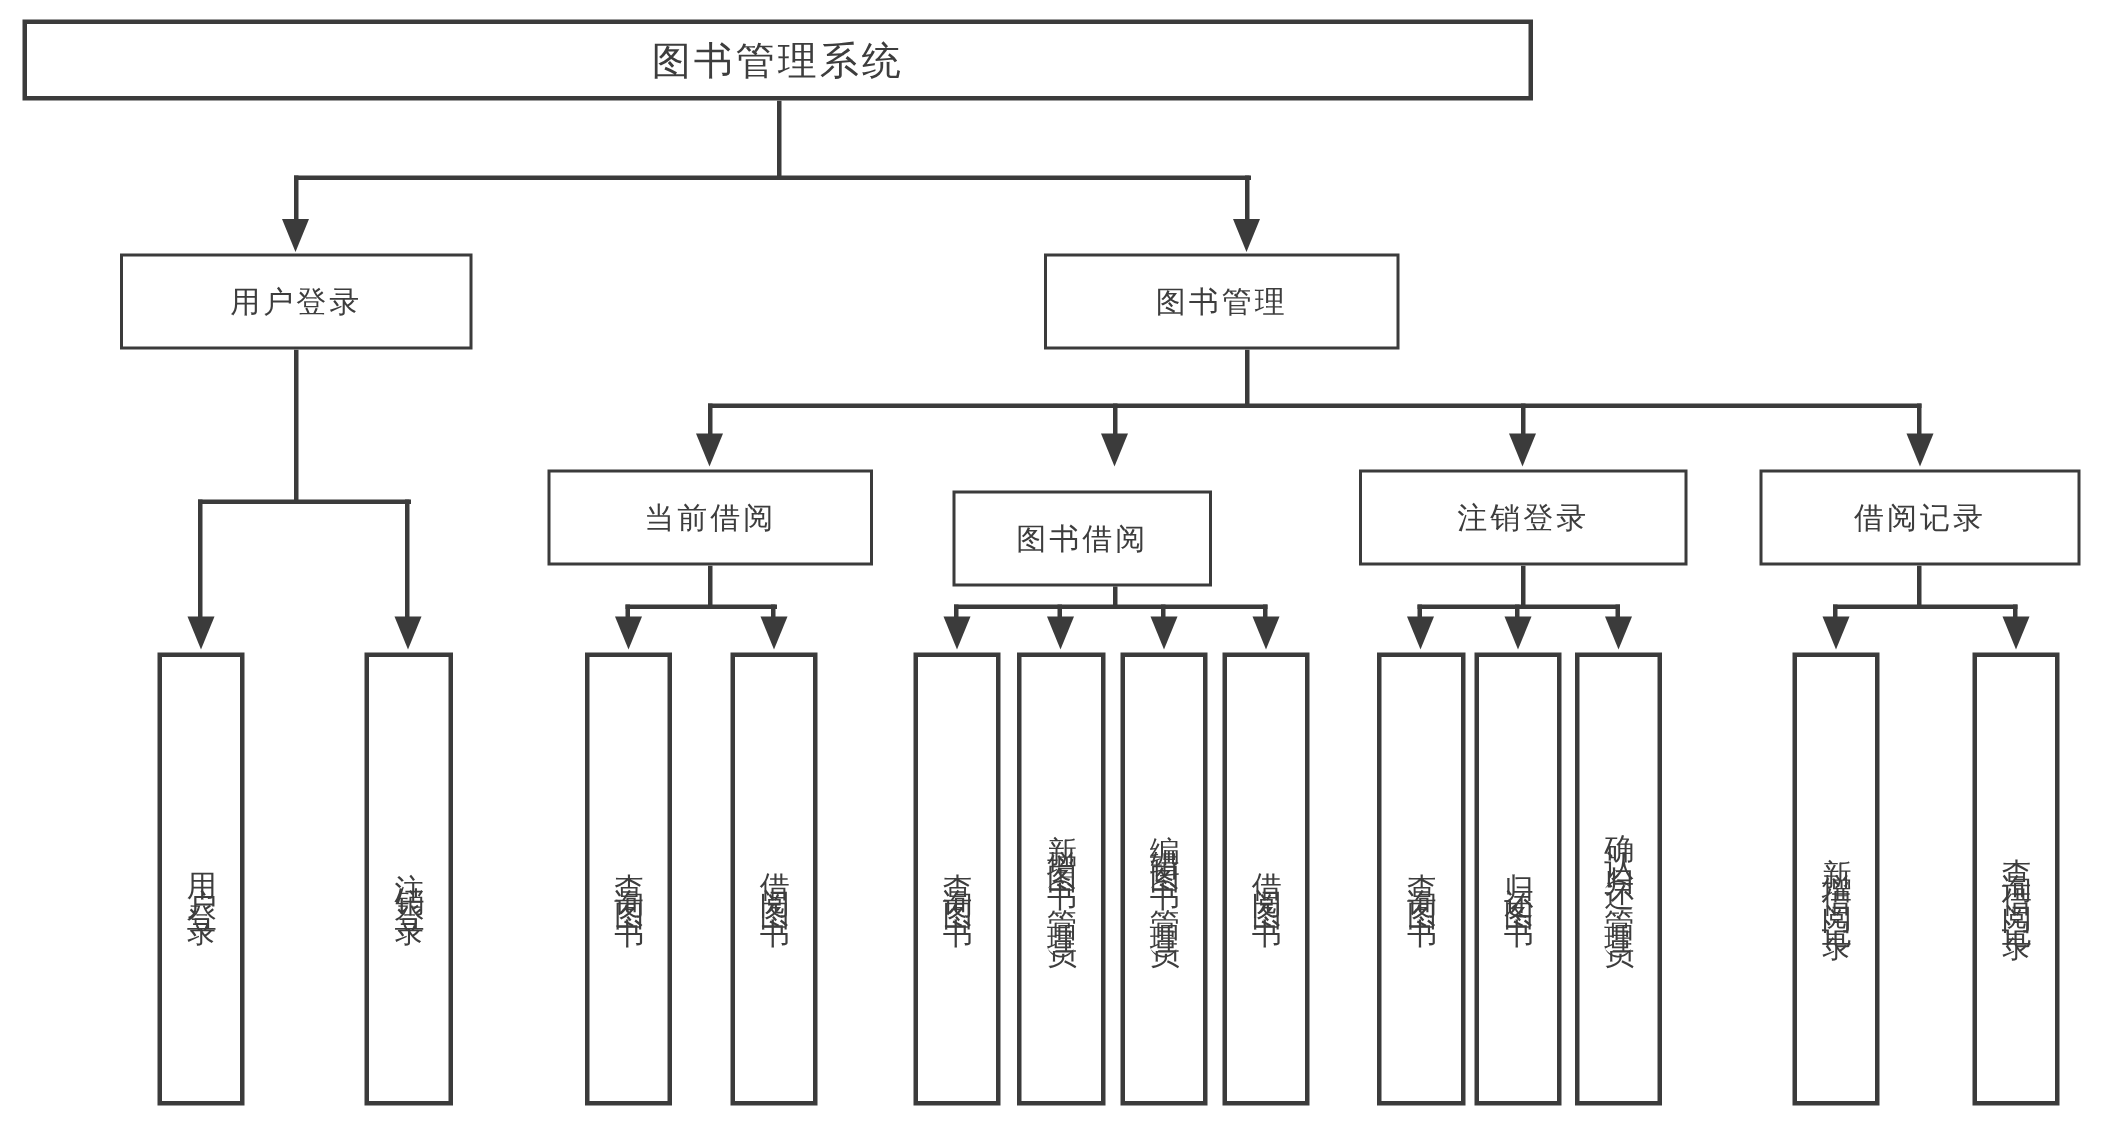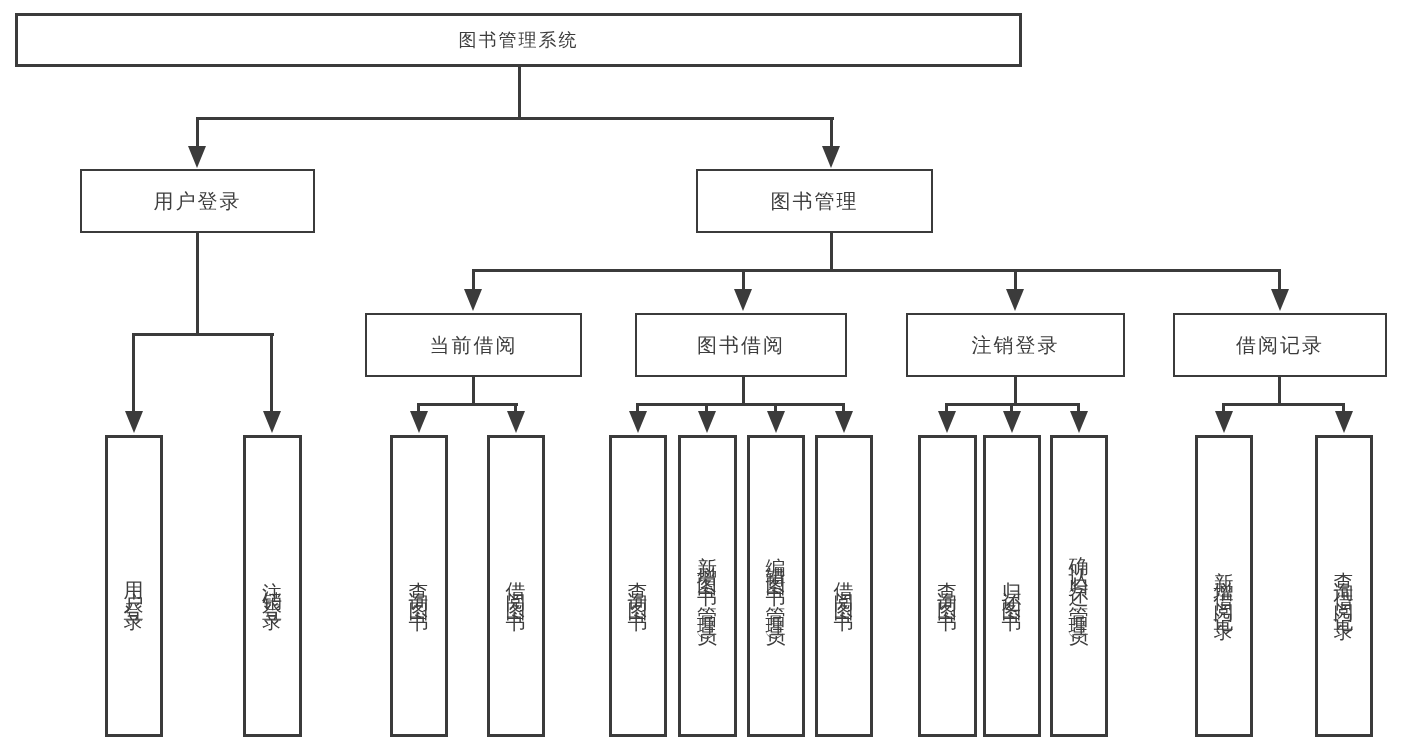--- a/index.html
+++ b/index.html
@@ -13,21 +13,21 @@
   .box{
     position:absolute;
     border:2px solid #3b3b3b;
     background:#ffffff;
     display:flex;align-items:center;justify-content:center;
     color:#3d3d3d;
     font-size:20px;letter-spacing:2px;
     box-sizing:border-box;
     z-index:2;
   }
-  .root{border-width:3px;font-size:18px;}
+  .root{border-width:3px;font-size:26px;}
   .vbox{border-width:3px;}
   .vbox .vlabel{
     writing-mode:vertical-rl;
     line-height:1;
     letter-spacing:10px;
     font-size:20px;
   }
   .vline,.hline{position:absolute;background:#3b3b3b;z-index:1;}
   .arrow{
     position:absolute;width:0;height:0;
@@ -74,21 +74,21 @@
   <div class="vline" style="left:472px;top:269px;width:3px;height:22px;"></div>
   <div class="vline" style="left:742px;top:269px;width:3px;height:22px;"></div>
   <div class="vline" style="left:1014px;top:269px;width:3px;height:22px;"></div>
   <div class="vline" style="left:1278px;top:269px;width:3px;height:22px;"></div>
   <div class="arrow" style="left:464px;top:289px;"></div>
   <div class="arrow" style="left:734px;top:289px;"></div>
   <div class="arrow" style="left:1006px;top:289px;"></div>
   <div class="arrow" style="left:1271px;top:289px;"></div>
 
   <div class="box" style="left:365px;top:313px;width:217px;height:64px;">当前借阅</div>
-  <div class="box" style="left:635px;top:313px;width:212px;height:64px;">图书借阅</div>
+  <div class="box" style="left:635px;top:327px;width:173px;height:64px;">图书借阅</div>
   <div class="box" style="left:906px;top:313px;width:219px;height:64px;">注销登录</div>
   <div class="box" style="left:1173px;top:313px;width:214px;height:64px;">借阅记录</div>
 
   <div class="vline" style="left:472px;top:377px;width:3px;height:28px;"></div>
   <div class="hline" style="left:417px;top:403px;width:101px;height:3px;"></div>
   <div class="vline" style="left:417px;top:403px;width:3px;height:10px;"></div>
   <div class="vline" style="left:514px;top:403px;width:3px;height:10px;"></div>
   <div class="arrow" style="left:410px;top:411px;"></div>
   <div class="arrow" style="left:507px;top:411px;"></div>
 

